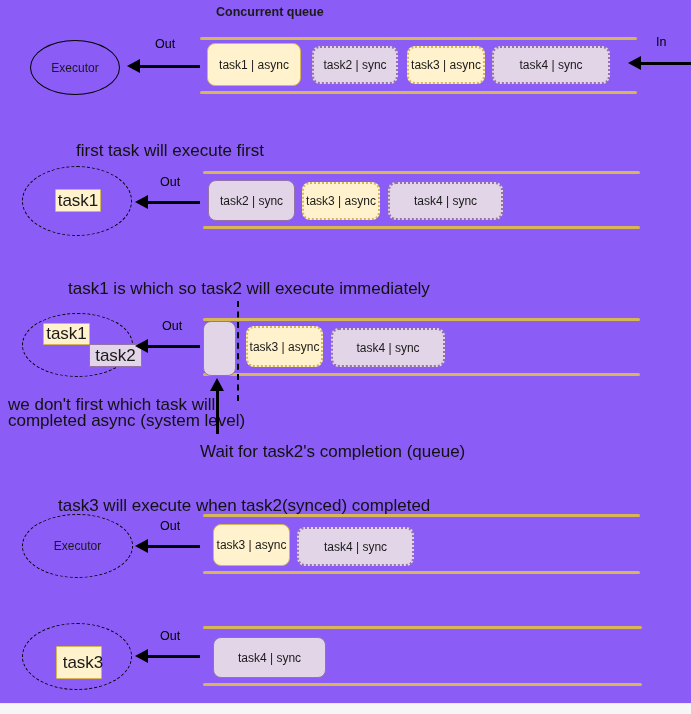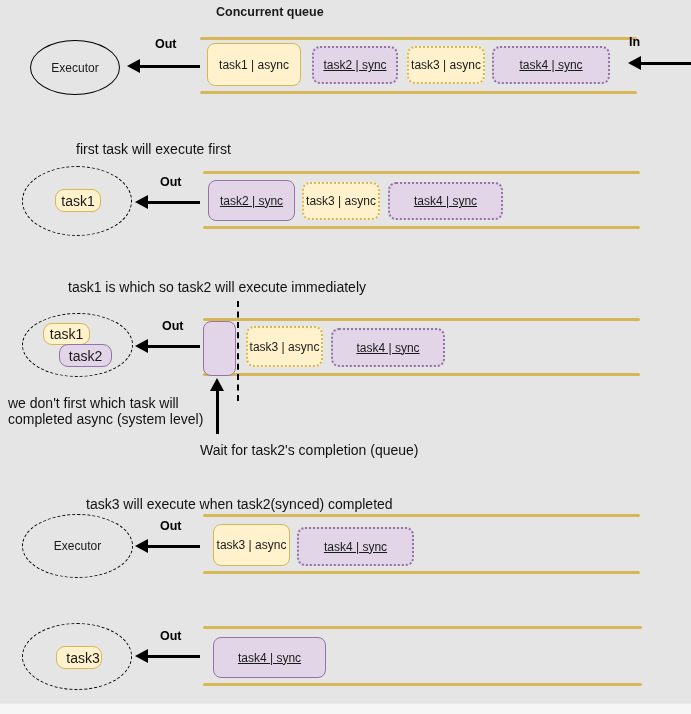--- a/index.html
+++ b/index.html
@@ -1,40 +1,40 @@
 <!DOCTYPE html>
 <html><head>
 <meta charset="utf-8">
 <style>
   html,body { margin:0; padding:0; background:#fff; }
   .canvas {
-    position:relative; width:691px; height:714px; background:#e5e5e5;
+    position:relative; width:691px; height:714px; background:#8b5cf6;
     font-family:"Liberation Sans", sans-serif; color:#1a1a1a; overflow:hidden;
   }
-  .cap { position:absolute; font-size:14px; color:#111; white-space:nowrap; }
+  .cap { position:absolute; font-size:17px; color:#111; white-space:nowrap; }
   .title { position:absolute; font-size:12.5px; font-weight:700; white-space:nowrap; }
-  .dir { position:absolute; font-size:12.5px; font-weight:700; color:#000; white-space:nowrap; }
+  .dir { position:absolute; font-size:12.5px; font-weight:400; color:#000; white-space:nowrap; }
 
   .rail { position:absolute; height:3px; background:#D6B656; border-radius:1.5px; }
 
   .task { position:absolute; box-sizing:border-box; display:flex; align-items:center;
           justify-content:center; font-size:12px; border-radius:8px; white-space:nowrap; }
   .task.y { background:#FFF2CC; border:1.6px solid #D6B656; }
-  .task.p { background:#E1D5E7; border:1.6px solid #9673A6;text-decoration:underline; }
+  .task.p { background:#E1D5E7; border:1.6px solid #9673A6; }
   .task.dot { border-style:dotted; border-width:2px; }
 
   .ell { position:absolute; box-sizing:border-box; border-radius:50%; display:flex;
          align-items:center; justify-content:center; font-size:12px; }
   .ell.solid { border:1.6px solid #000; }
   .ell.dash  { border:1.6px dashed #000; }
 
   .chip { position:absolute; box-sizing:border-box; display:flex; align-items:center;
-          justify-content:center; font-size:14px; border-radius:9px; white-space:nowrap; }
+          justify-content:center; font-size:17px; border-radius:1px; white-space:nowrap; }
   .chip.y { background:#FFF2CC; border:1.4px solid #D6B656; }
-  .chip.p { background:#E1D5E7; border:1.4px solid #9673A6; }
+  .chip.p { background:#E1D5E7; border:1.4px solid #9673A6;margin-left:30px; }
 
   .arrow-left { position:absolute; height:14px; }
   .arrow-left .shaft { position:absolute; left:11px; right:0; top:5.5px; height:3px; background:#000; }
   .arrow-left .head  { position:absolute; left:0; top:0; width:0; height:0;
                        border-top:7px solid transparent; border-bottom:7px solid transparent;
                        border-right:13px solid #000; }
 
   .arrow-up { position:absolute; width:14px; }
   .arrow-up .shaft { position:absolute; top:11px; bottom:0; left:5.5px; width:3px; background:#000; }
   .arrow-up .head  { position:absolute; top:0; left:0; width:0; height:0;
@@ -73,21 +73,21 @@
     <div class="task p dot" style="left:312px; top:46px; width:86px;  height:38px;">
         <span>task2 | sync</span>
       </div>
     <div class="task y dot" style="left:407px; top:46px; width:78px;  height:38px;">
         <span>task3 | async</span>
       </div>
     <div class="task p dot" style="left:492px; top:46px; width:118px; height:38px;">
         <span>task4 | sync</span>
       </div>
 
-    <div class="dir" style="left:629px; top:35px;">In</div>
+    <div class="dir" style="left:656px; top:35px;">In</div>
     <div class="arrow-left" style="left:628px; top:56px; width:63px;">
       <span class="head"></span>
       <span class="shaft"></span>
     </div>
   </div>
 
   <div>
     <div class="cap" style="left:76px; top:141px;">first task will execute first</div>
 
     <div class="ell dash" style="left:22px; top:166px; width:110px; height:70px;"></div>
@@ -149,21 +149,21 @@
     <div class="cap" style="left:8px; top:411px;">completed async (system level)</div>
 
     <div class="arrow-up" style="left:210px; top:378px; height:56px;">
       <span class="head"></span>
       <span class="shaft"></span>
     </div>
     <div class="cap" style="left:200px; top:442px;">Wait for task2's completion (queue)</div>
   </div>
 
   <div>
-    <div class="cap" style="left:58px; top:496px;margin-left:28px;">task3 will execute when task2(synced) completed</div>
+    <div class="cap" style="left:58px; top:496px;">task3 will execute when task2(synced) completed</div>
 
     <div class="ell dash" style="left:22px; top:514px; width:111px; height:64px;">
       <span>Executor</span>
     </div>
 
     <div class="dir" style="left:160px; top:519px;">Out</div>
     <div class="arrow-left" style="left:135px; top:539px; width:65px;">
       <span class="head"></span>
       <span class="shaft"></span>
     </div>
@@ -174,21 +174,21 @@
     <div class="task y" style="left:213px; top:524px; width:77px;  height:42px;">
         <span>task3 | async</span>
       </div>
     <div class="task p dot" style="left:297px; top:527px; width:117px; height:39px;">
         <span>task4 | sync</span>
       </div>
   </div>
 
   <div>
     <div class="ell dash" style="left:22px; top:623px; width:110px; height:67px;"></div>
-    <div class="chip y" style="left:56px; top:646px; width:46px; height:23px;padding-left:8px;">
+    <div class="chip y" style="left:56px; top:646px; width:46px; height:33px;padding-left:8px;">
         <span>task3</span>
       </div>
 
     <div class="dir" style="left:160px; top:629px;">Out</div>
     <div class="arrow-left" style="left:135px; top:649px; width:65px;">
       <span class="head"></span>
       <span class="shaft"></span>
     </div>
 
     <div class="rail" style="left:203px; top:626px; width:439px;"></div>

